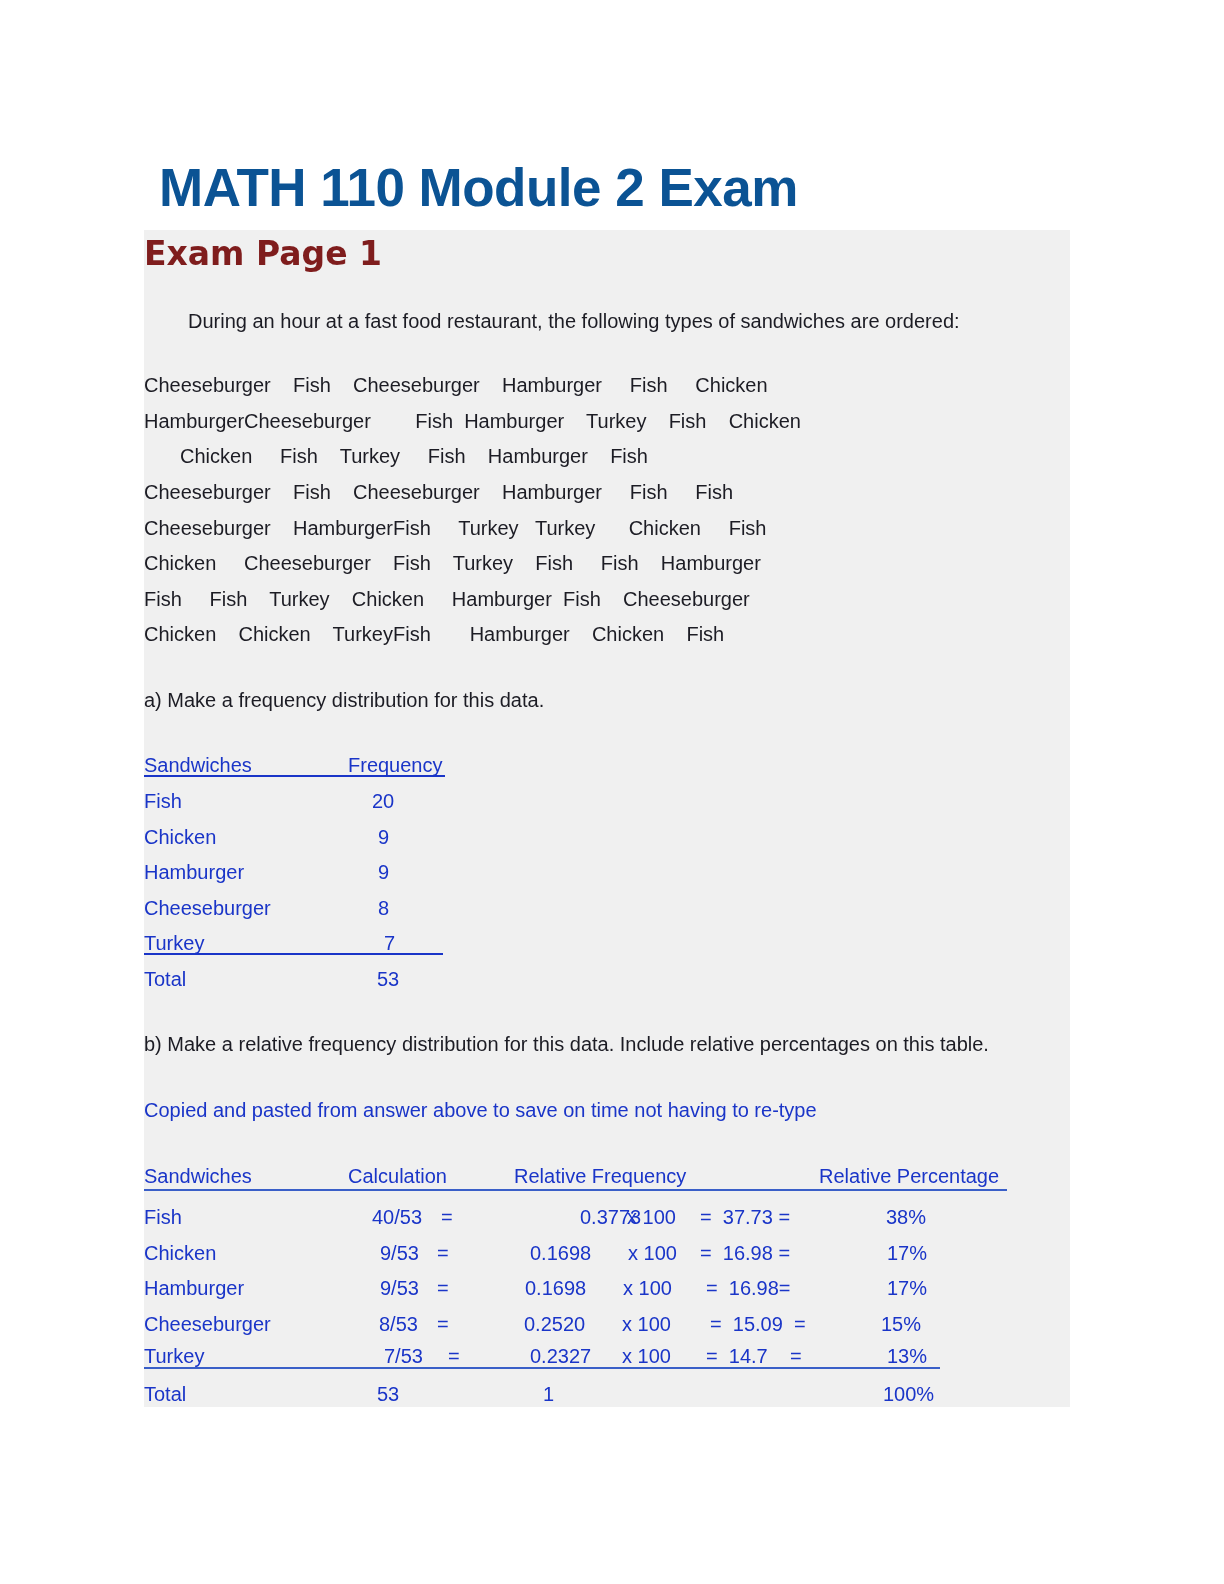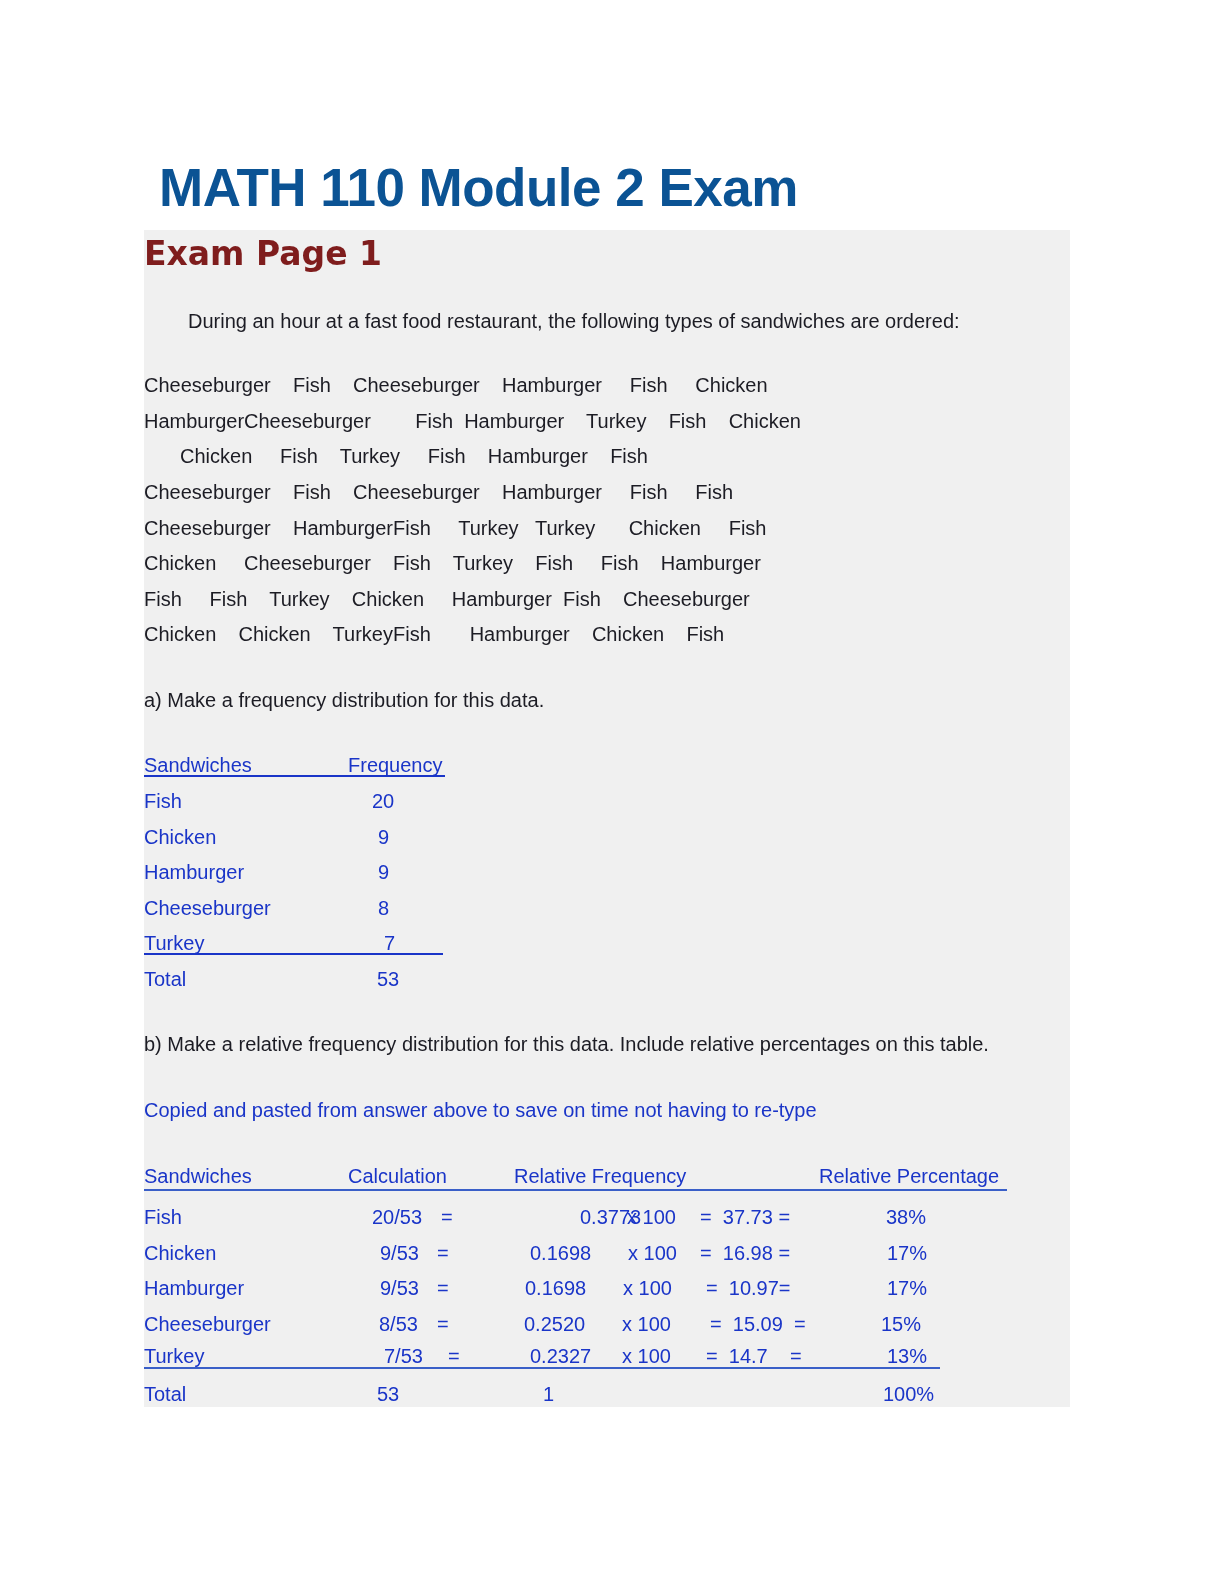--- a/index.html
+++ b/index.html
@@ -70,41 +70,41 @@
 <div class="t" style="left:144px; top:1098px;">Copied and pasted from answer above to save on time not having to re-type</div>
 
 <div>
   <div class="t" style="left:144px; top:1164px;">Sandwiches</div>
   <div class="t" style="left:348px; top:1164px;">Calculation</div>
   <div class="t" style="left:514px; top:1164px;">Relative Frequency</div>
   <div class="t" style="left:819px; top:1164px;">Relative Percentage</div>
   <div class="uline2" style="left:144px; top:1189px; width:863px;"></div>
 
   <div class="t" style="left:144px; top:1205px;">Fish</div>
-  <div class="t" style="left:372px; top:1205px;">20/53</div>
+  <div class="t" style="left:372px; top:1205px;">40/53</div>
   <div class="t" style="left:441px; top:1205px;">=</div>
   <div class="t" style="left:548px; top:1205px;margin-left:32px;">0.3773</div>
   <div class="t" style="left:627px; top:1205px;">x 100</div>
   <div class="t" style="left:700px; top:1205px;">=  37.73 =</div>
   <div class="t" style="left:886px; top:1205px;">38%</div>
 
   <div class="t" style="left:144px; top:1241px;">Chicken</div>
   <div class="t" style="left:380px; top:1241px;">9/53</div>
   <div class="t" style="left:437px; top:1241px;">=</div>
   <div class="t" style="left:530px; top:1241px;">0.1698</div>
   <div class="t" style="left:628px; top:1241px;">x 100</div>
   <div class="t" style="left:700px; top:1241px;">=  16.98 =</div>
   <div class="t" style="left:887px; top:1241px;">17%</div>
 
   <div class="t" style="left:144px; top:1276px;">Hamburger</div>
   <div class="t" style="left:380px; top:1276px;">9/53</div>
   <div class="t" style="left:437px; top:1276px;">=</div>
   <div class="t" style="left:525px; top:1276px;">0.1698</div>
   <div class="t" style="left:623px; top:1276px;">x 100</div>
-  <div class="t" style="left:706px; top:1276px;">=  10.97=</div>
+  <div class="t" style="left:706px; top:1276px;">=  16.98=</div>
   <div class="t" style="left:887px; top:1276px;">17%</div>
 
   <div class="t" style="left:144px; top:1312px;">Cheeseburger</div>
   <div class="t" style="left:379px; top:1312px;">8/53</div>
   <div class="t" style="left:437px; top:1312px;">=</div>
   <div class="t" style="left:524px; top:1312px;">0.2520</div>
   <div class="t" style="left:622px; top:1312px;">x 100</div>
   <div class="t" style="left:710px; top:1312px;">=  15.09  =</div>
   <div class="t" style="left:881px; top:1312px;">15%</div>
 

